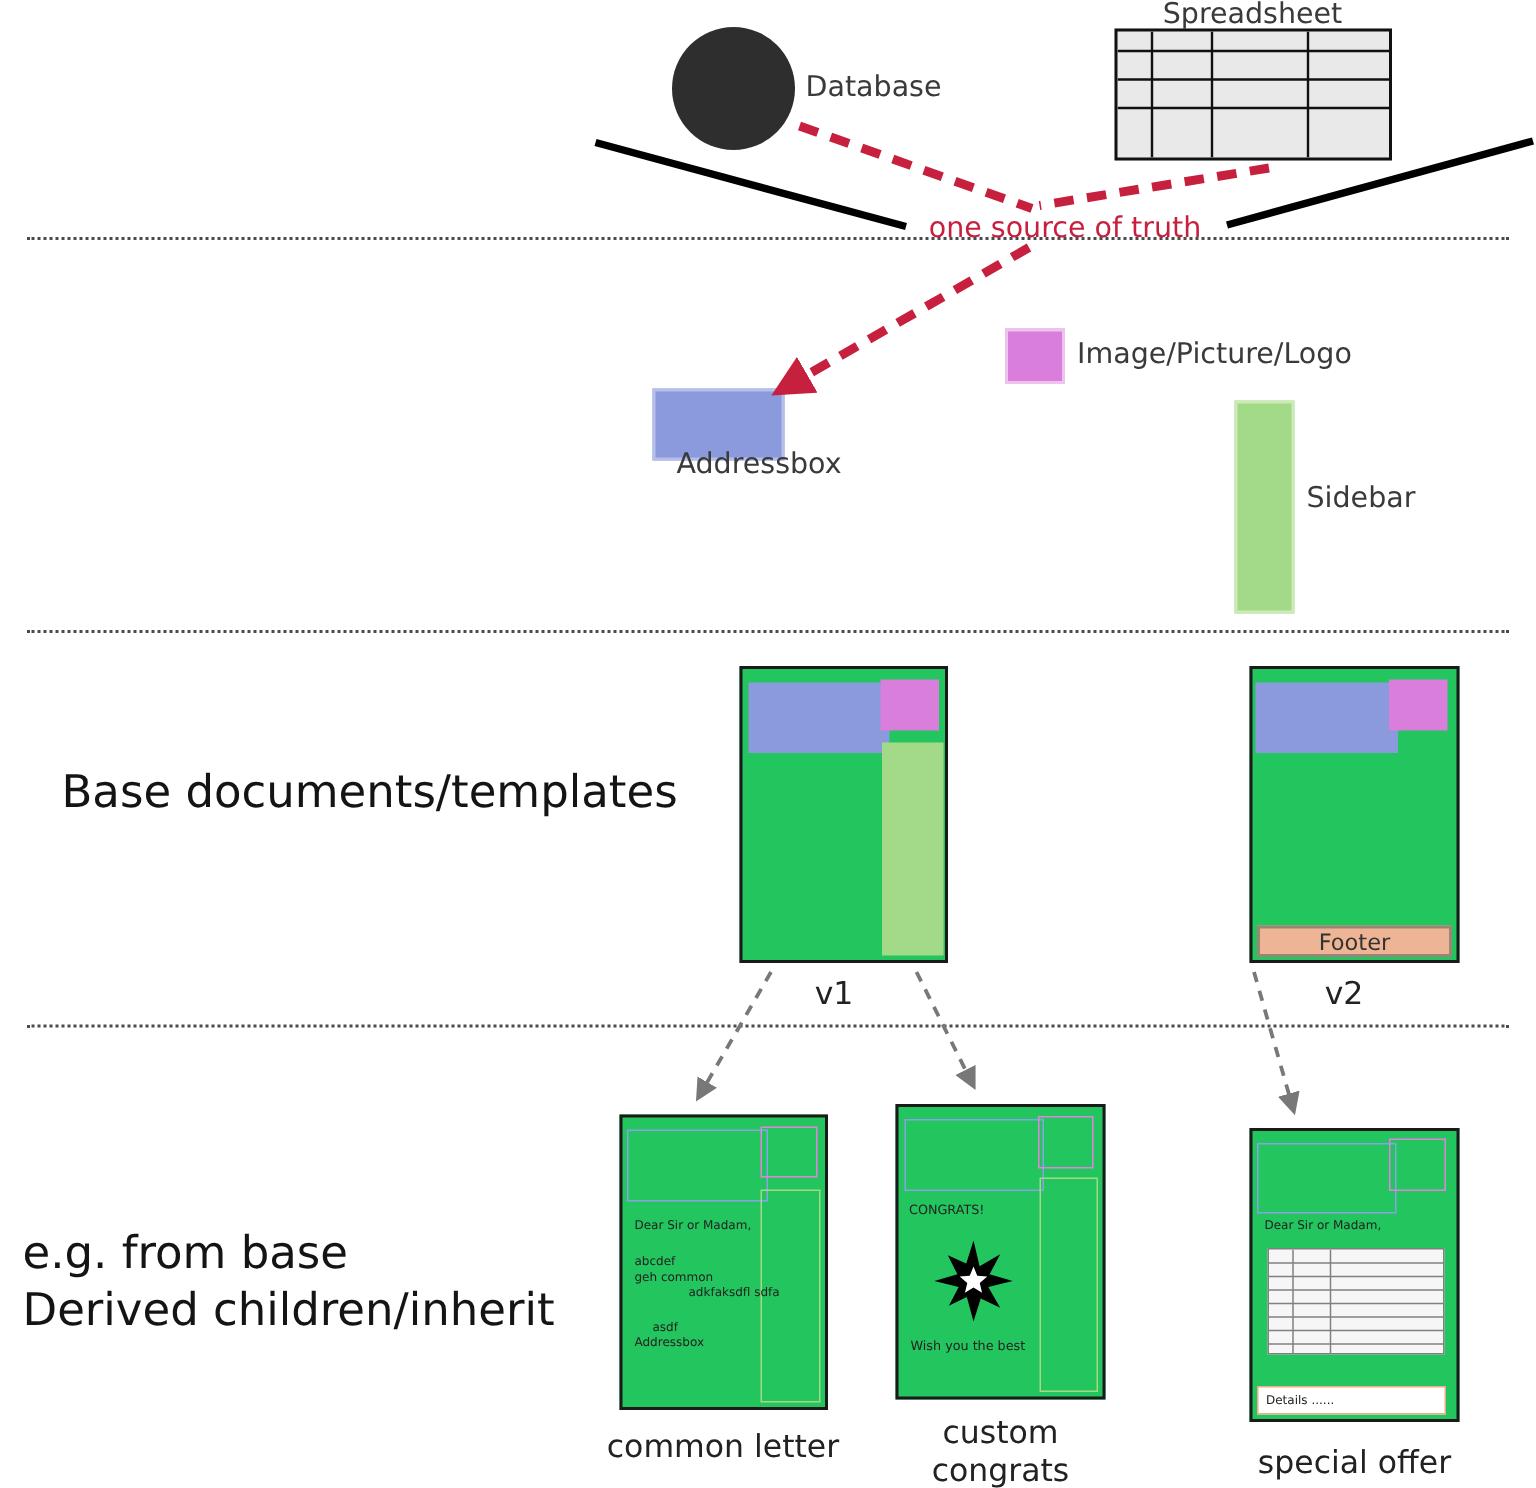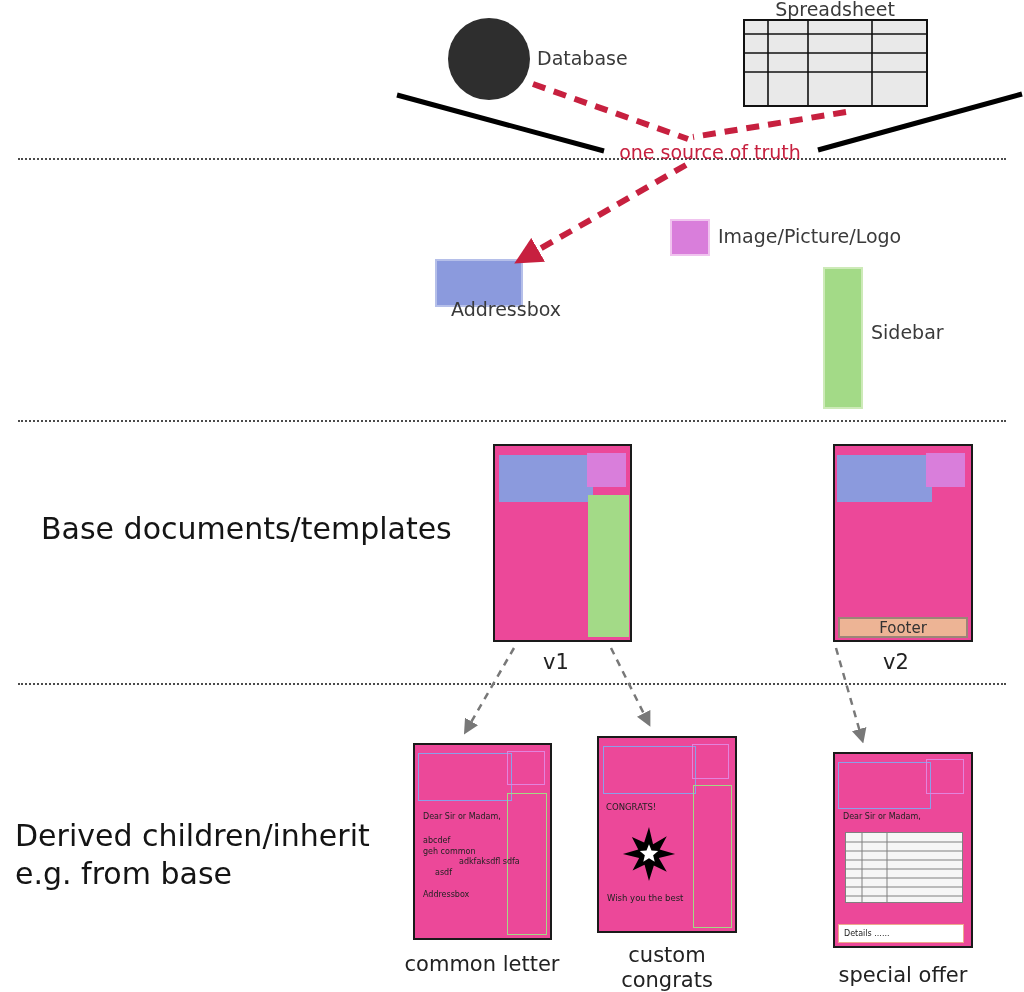--- a/index.html
+++ b/index.html
@@ -3,21 +3,21 @@
 <meta charset="utf-8">
 <style>
   html,body{margin:0;padding:0;background:#fff;}
   .canvas{position:relative;width:1024px;height:992px;background:#fff;overflow:hidden;
           font-family:"DejaVu Sans","Liberation Sans",sans-serif;color:#1a1a1a;}
   .abs{position:absolute;}
   .section-label{font-size:30px;color:#141414;white-space:nowrap;line-height:1.25;}
   .small-label{font-size:19px;color:#3a3a3a;white-space:nowrap;}
   .red-note{font-size:19px;color:#c7203f;white-space:nowrap;text-align:center;}
   .sep{border-top:2px dotted #4b4b4b;height:0;left:18px;width:988px;}
-  .doc{position:absolute;background:#ec4899;border:2px solid #1a1a1a;}
+  .doc{position:absolute;background:#22c55e;border:2px solid #1a1a1a;}
   .block{position:absolute;}
   .blue-fill{background:#8b9add;}
   .magenta-fill{background:#d97edb;}
   .green-fill{background:#a3da87;}
   .outline{position:absolute;background:transparent;}
   .blue-line{border:1.5px solid #8ba0e8;}
   .magenta-line{border:1.5px solid #e383dd;}
   .green-line{border:1.5px solid #a5d985;}
   .tiny{position:absolute;font-size:8px;line-height:1.15;color:#222;white-space:nowrap;}
   .caption{font-size:21px;color:#222;text-align:center;line-height:25px;}
@@ -35,22 +35,22 @@
 <body>
 
 <div class="canvas">
 
   <div class="abs sep" style="top:158px;"></div>
   <div class="abs sep" style="top:420px;"></div>
   <div class="abs sep" style="top:683px;"></div>
 
   <div class="abs section-label" style="left:1px;top:510px;margin-left:40px;">Base documents/templates</div>
   <div class="abs section-label" style="left:15px;top:817px;">
+    <div>e.g. from base</div>
     <div>Derived children/inherit</div>
-    <div>e.g. from base</div>
   </div>
 
   <div class="abs" style="left:448px;top:18px;width:82px;height:82px;border-radius:50%;background:#2e2e2e;"></div>
   <div class="abs small-label" style="left:537px;top:47px;">Database</div>
 
   <div class="abs small-label" style="left:760px;top:-2px;width:150px;text-align:center;">Spreadsheet</div>
   <div class="grid-table" style="left:743px;top:19px;width:181px;height:84px;">
     <svg width="181" height="84">
       <g stroke="#111" stroke-width="1.6">
         <line x1="23" y1="0" x2="23" y2="84"></line>
@@ -89,21 +89,21 @@
   <div class="abs vlabel" style="left:876px;top:650px;width:40px;">v2</div>
 
   <div class="doc" style="left:413px;top:743px;width:135px;height:193px;">
     <div class="outline blue-line" style="left:3px;top:8px;width:92px;height:46px;"></div>
     <div class="outline magenta-line" style="left:92px;top:6px;width:36px;height:32px;"></div>
     <div class="outline green-line" style="left:92px;top:48px;width:38px;height:140px;"></div>
     <div class="tiny" style="left:8px;top:67px;">Dear Sir or Madam,</div>
     <div class="tiny" style="left:8px;top:91px;">abcdef</div>
     <div class="tiny" style="left:8px;top:102px;">geh common</div>
     <div class="tiny" style="left:8px;top:112px;margin-left:36px;">adkfaksdfl sdfa</div>
-    <div class="tiny" style="left:8px;top:123px;padding-left:12px;">asdf</div>
+    <div class="tiny" style="left:8px;top:135px;padding-left:12px;">asdf</div>
     <div class="tiny" style="left:8px;top:145px;">Addressbox</div>
   </div>
   <div class="abs caption" style="left:402px;top:952px;width:160px;">common letter</div>
 
   <div class="doc" style="left:597px;top:736px;width:136px;height:193px;">
     <div class="outline blue-line" style="left:4px;top:8px;width:91px;height:46px;"></div>
     <div class="outline magenta-line" style="left:93px;top:6px;width:35px;height:33px;"></div>
     <div class="outline green-line" style="left:94px;top:47px;width:37px;height:141px;"></div>
     <div class="tiny" style="left:7px;top:65px;font-size:8.5px;">CONGRATS!</div>
     <svg class="abs" style="left:21px;top:87px;" width="58" height="58" viewBox="0 0 60 60">

